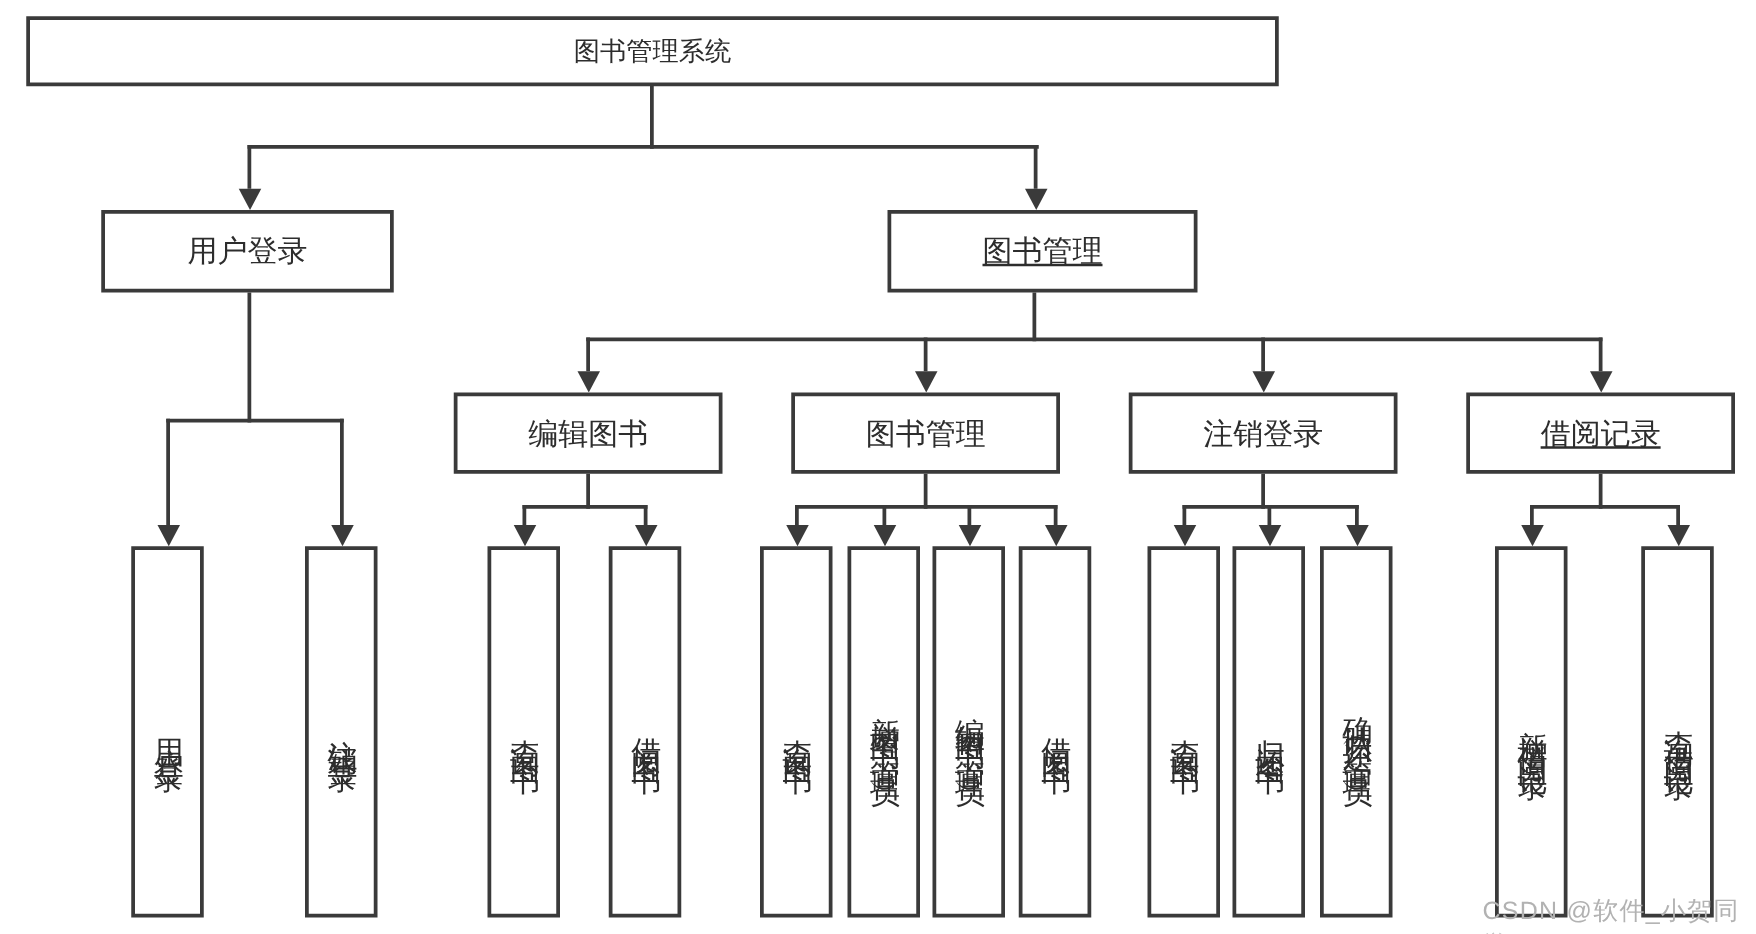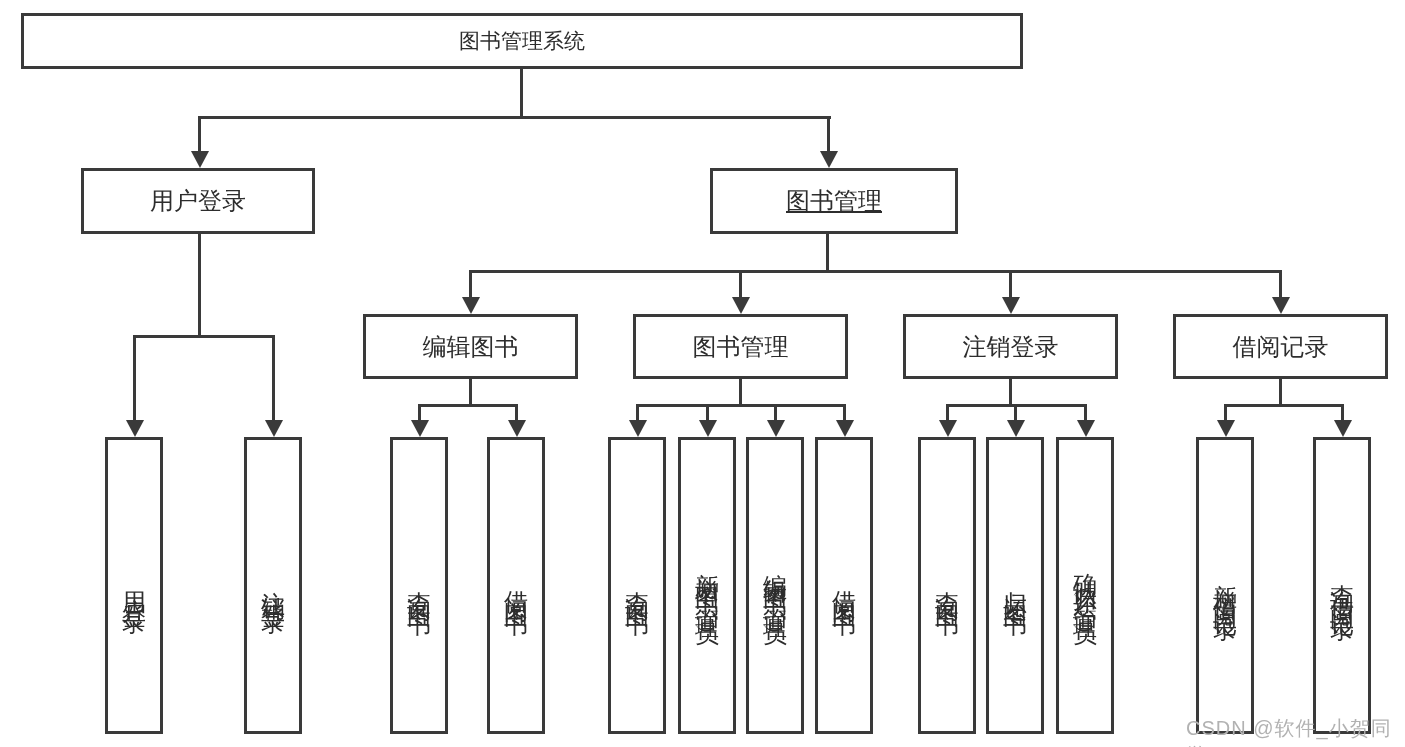--- a/index.html
+++ b/index.html
@@ -62,21 +62,21 @@
   <div class="vline" style="left:826px; top:234px; height:39px;"></div>
   <div class="hline" style="left:469px; top:270px; width:813px;"></div>
   <div class="arrow" style="left:469px; top:270px; height:27px;"></div>
   <div class="arrow" style="left:739px; top:270px; height:27px;"></div>
   <div class="arrow" style="left:1009px; top:270px; height:27px;"></div>
   <div class="arrow" style="left:1279px; top:270px; height:27px;"></div>
 
   <div class="box mid3" style="left:363px;">编辑图书</div>
   <div class="box mid3" style="left:633px;">图书管理</div>
   <div class="box mid3" style="left:903px;">注销登录</div>
-  <div class="box mid3" style="left:1173px;">借阅记录</div>
+  <div class="box mid3" style="left:1173px;text-decoration:underline;">借阅记录</div>
 
   <div class="vline" style="left:469px; top:379px; height:28px;"></div>
   <div class="hline" style="left:418px; top:404px; width:100px;"></div>
   <div class="arrow" style="left:418px; top:404px; height:16px;"></div>
   <div class="arrow" style="left:515px; top:404px; height:16px;"></div>
 
   <div class="vline" style="left:739px; top:379px; height:28px;"></div>
   <div class="hline" style="left:636px; top:404px; width:210px;"></div>
   <div class="arrow" style="left:636px; top:404px; height:16px;"></div>
   <div class="arrow" style="left:706px; top:404px; height:16px;"></div>

